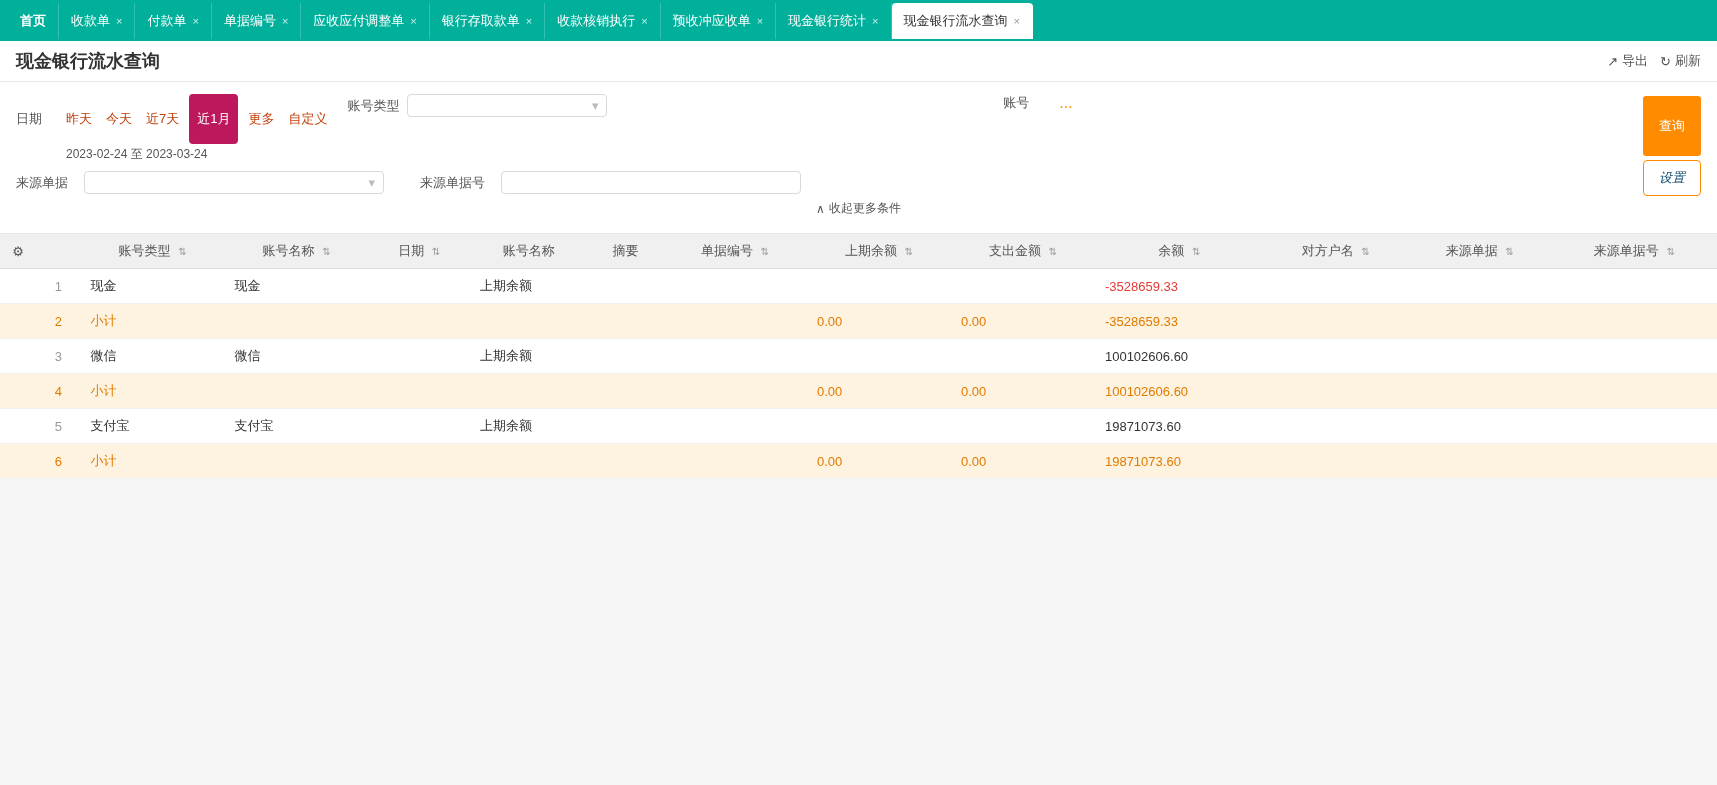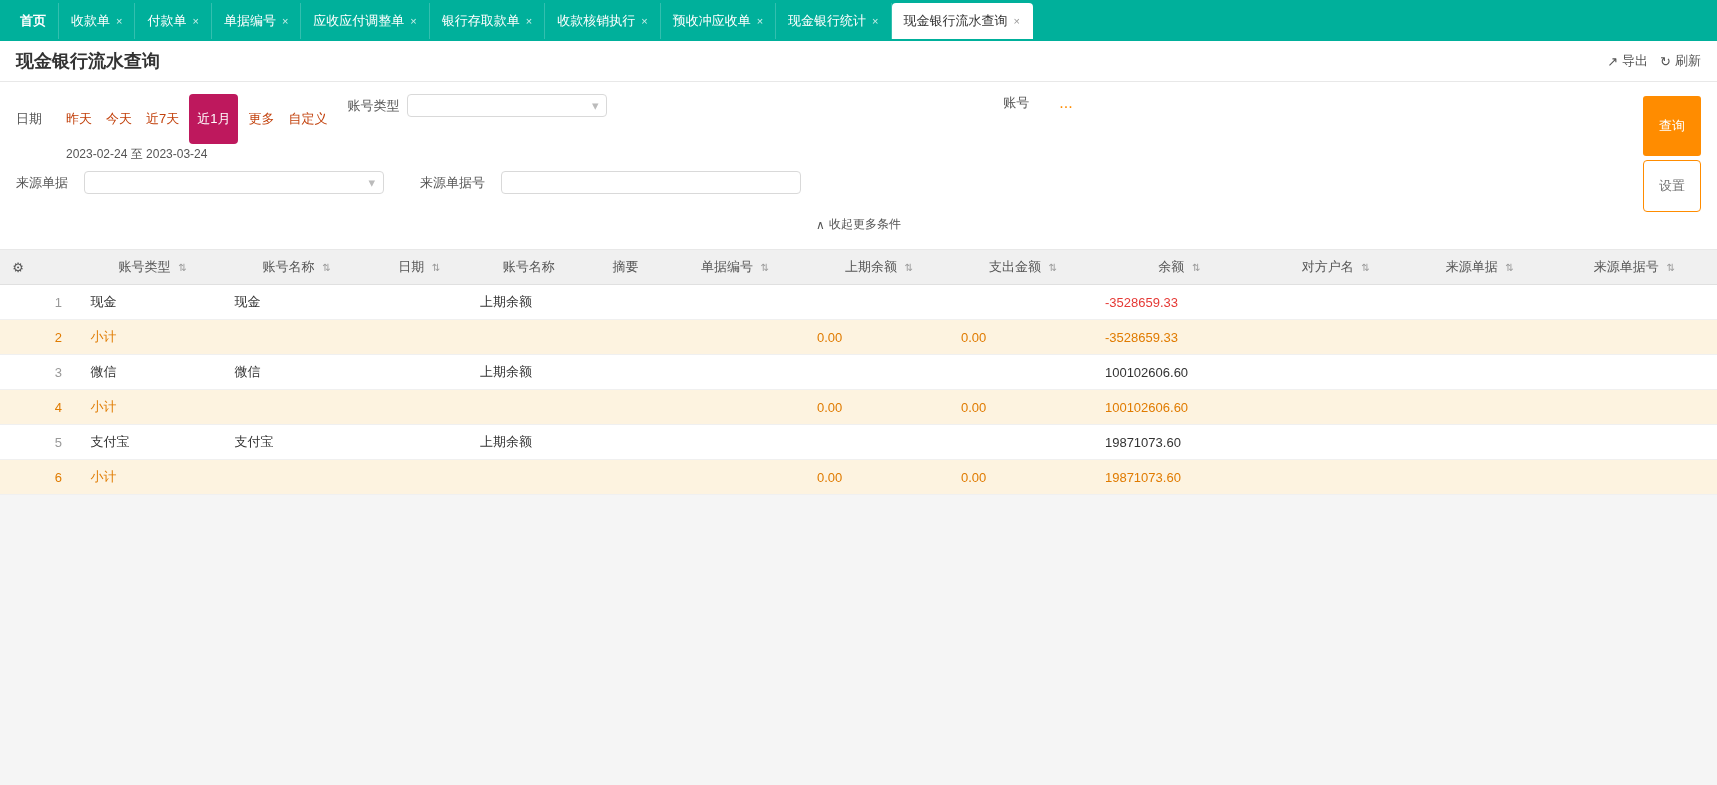--- a/index.html
+++ b/index.html
@@ -127,26 +127,27 @@
       background: #ff8c00;
       color: #fff;
       border: none;
       border-radius: 3px;
       padding: 21px 16px;
       cursor: pointer;
       font-size: 13px;
     }
     .btn-settings {
       background: #fff;
-      color: #737373;
+      color: #0c4a6e;
       border: 1px solid #ff8c00;
       border-radius: 4px;
-      padding: 16px 14px;
+      padding: 8px 14px;
       cursor: pointer;
       font-size: 13px;
+      font-style: italic;
     }
     .filter-row2 {
       display: flex;
       align-items: center;
       gap: 16px;
     }
     .dots-btn {
       color: #ff8c00;
       cursor: pointer;
       font-size: 16px;

